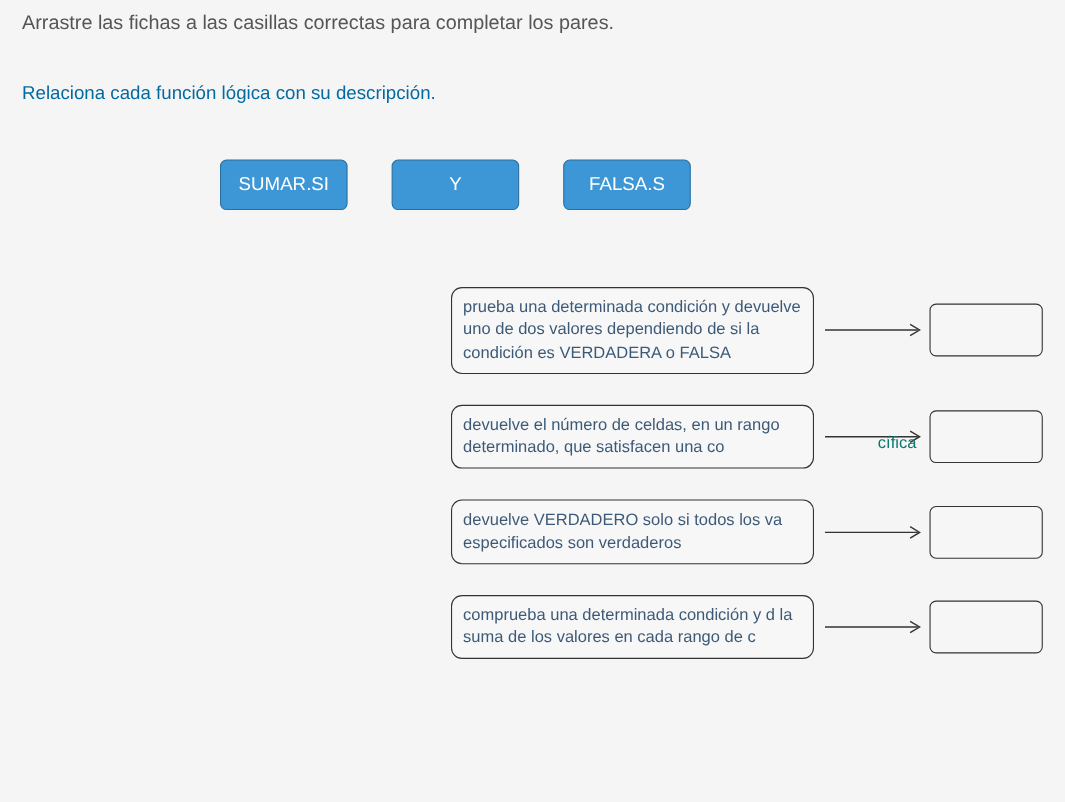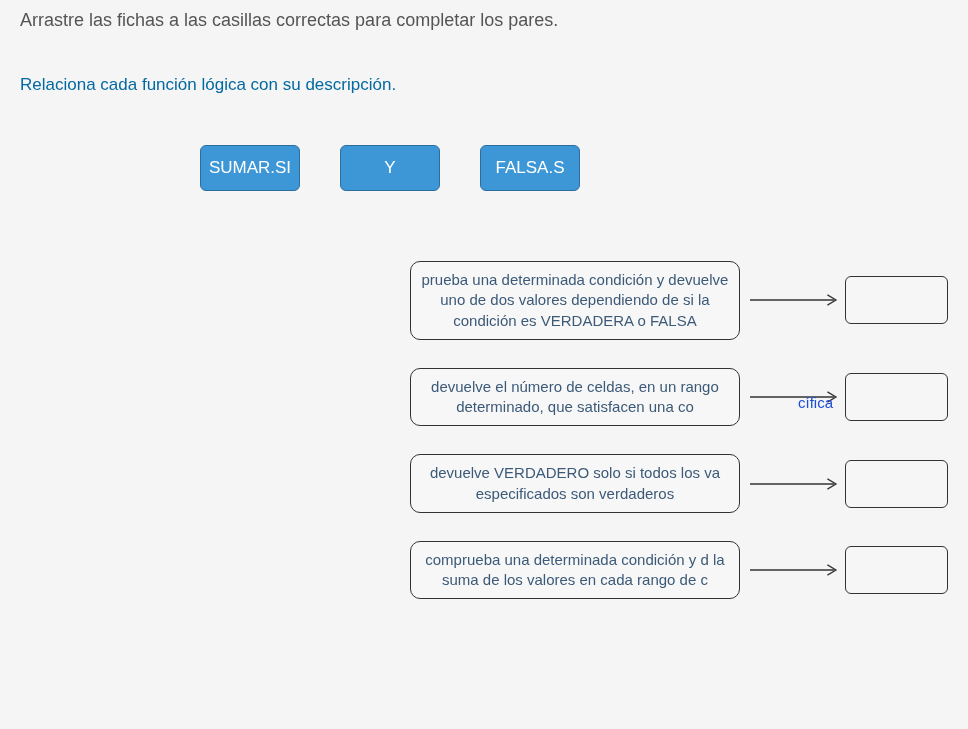--- a/index.html
+++ b/index.html
@@ -29,21 +29,21 @@
       margin-left: 180px;
       margin-bottom: 70px;
     }
     .token {
       background: #3d97d6;
       color: #fff;
       font-size: 17px;
       font-weight: 500;
       border: 1px solid #2a6fa0;
       border-radius: 6px;
-      width: 100px;
+      width: 116px;
       height: 46px;
       display: flex;
       align-items: center;
       justify-content: center;
       overflow: hidden;
       white-space: nowrap;
       cursor: grab;
     }
     .pairs-area {
       margin-left: 390px;
@@ -54,21 +54,20 @@
       margin-bottom: 28px;
       position: relative;
     }
     .desc-box {
       border: 1.5px solid #333;
       border-radius: 10px;
       width: 380px;
       padding: 8px 10px;
       font-size: 15px;
       color: #3c5a78;
-      text-align: center;
       line-height: 1.35;
       background: rgba(255,255,255,0.2);
     }
     .arrow {
       width: 110px;
       height: 20px;
       display: flex;
       align-items: center;
       margin-left: 10px;
     }
@@ -76,21 +75,21 @@
     .drop-slot {
       border: 1px solid #333;
       border-radius: 6px;
       width: 120px;
       height: 48px;
       background: rgba(255,255,255,0.1);
     }
     .overflow-text {
       position: absolute;
       font-size: 15px;
-      color: #1d4ed8;
+      color: #0f766e;
       left: 388px;
       white-space: nowrap;
     }
   </style>
 </head>
 <body>
 
 <div class="instruction">Arrastre las fichas a las casillas correctas para completar los pares.</div>
 <div class="prompt">Relaciona cada función lógica con su descripción.</div>
 

